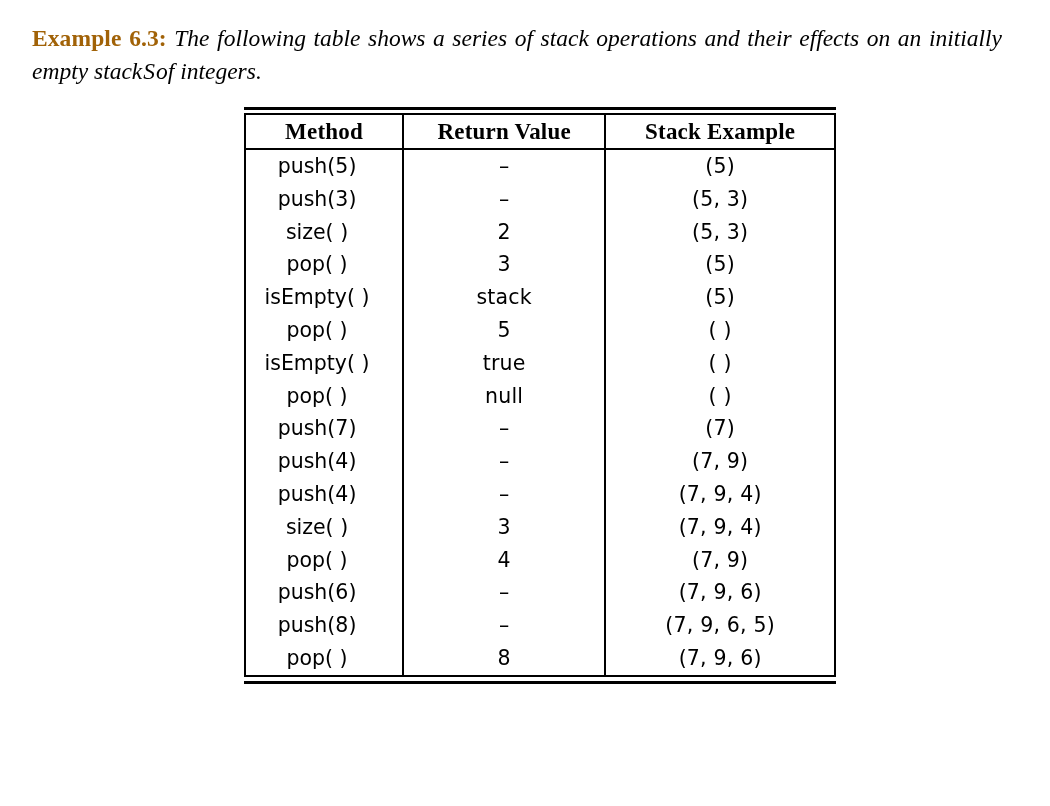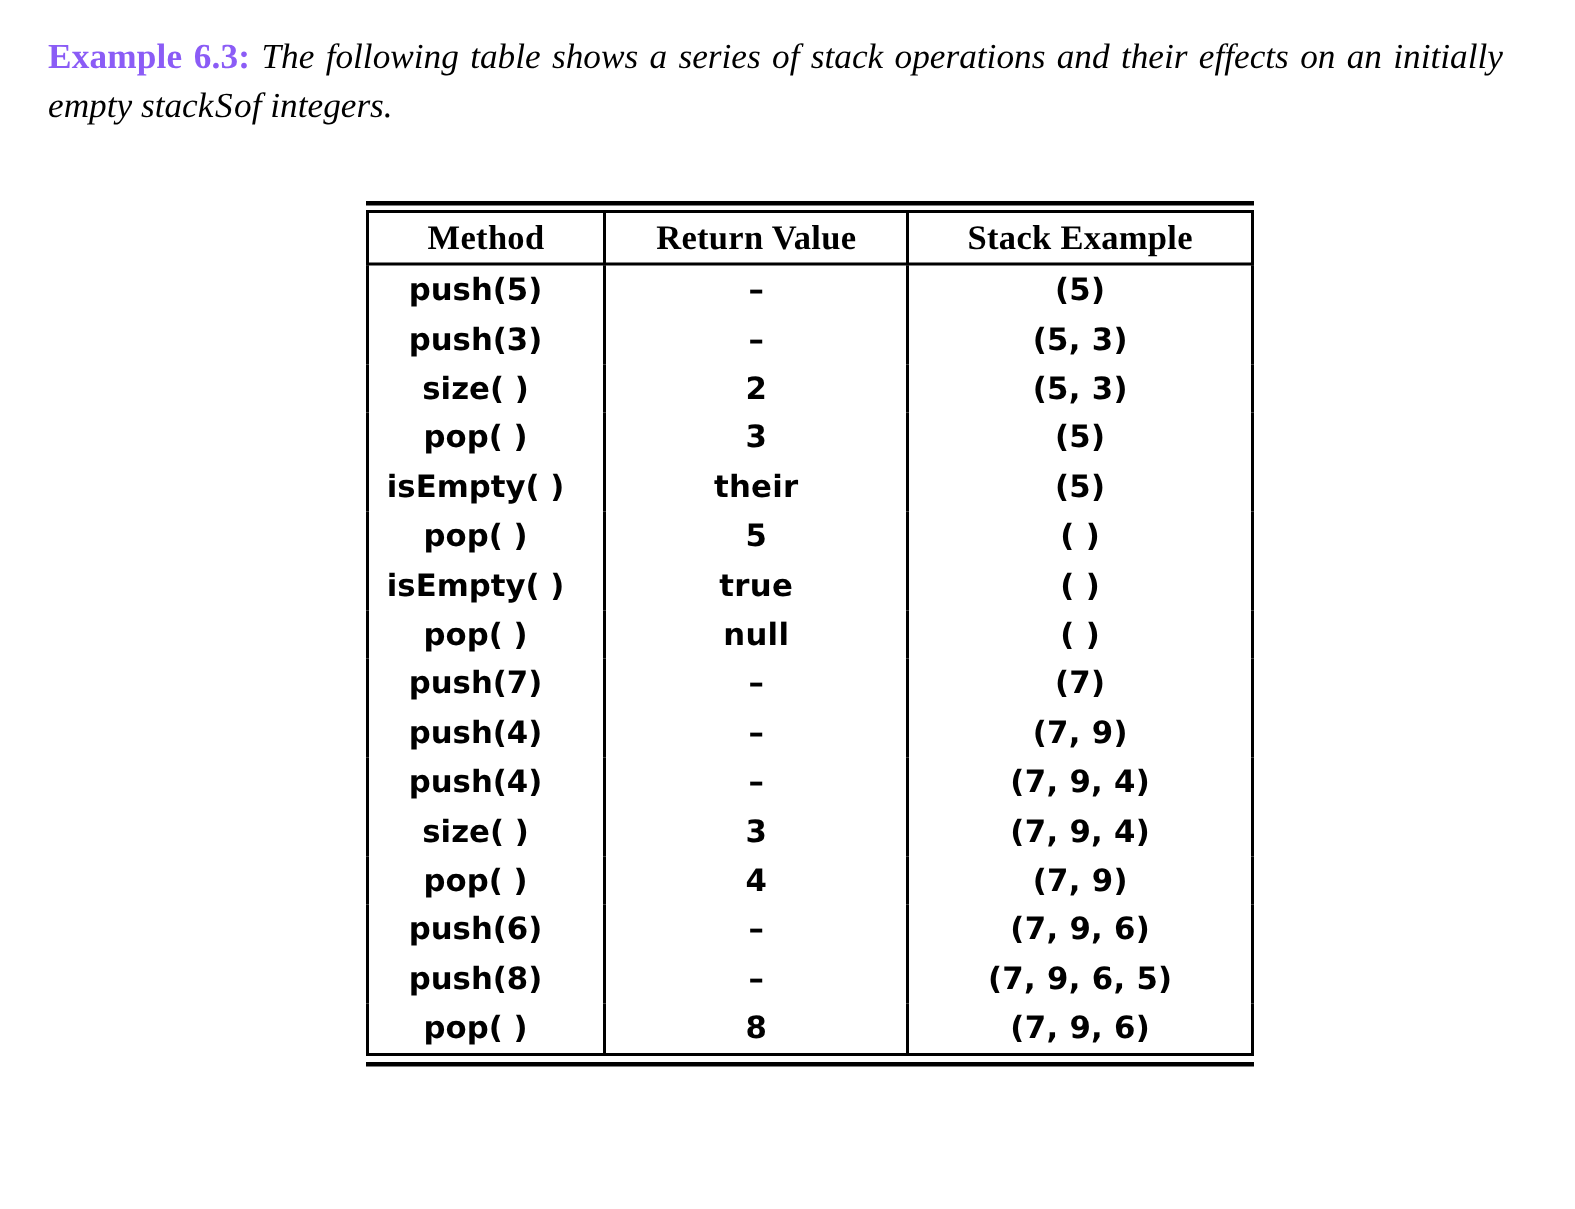--- a/index.html
+++ b/index.html
@@ -40,21 +40,21 @@
   #caption .mathvar {
     font-style: italic;
     font-family: "Liberation Serif", "DejaVu Serif", serif;
     padding: 0 1px;
   }
 
   
   #table-wrap {
     position: absolute;
     left: 244px;
-    top: 134px;
+    top: 107px;
     width: 592px;
   }
   
   .rule-thick {
     height: 3px;
     background: #000000;
     width: 100%;
   }
   .rule-gap {
     height: 3px;
@@ -86,21 +86,21 @@
     font-size: 23px;
     height: 33px;
     line-height: 33px;
     letter-spacing: 0.2px;
   }
   table.stack-table tbody td {
     font-family: "DejaVu Sans", "Liberation Sans", sans-serif;
     font-size: 20.5px;
     height: 32.8px;
     line-height: 32.8px;
-    font-weight: 700;
+    font-weight: 400;
   }
   table.stack-table tbody tr:last-child td {
     border-bottom: 2px solid #000;
   }
   table.stack-table tbody td.col-method {
     padding-right: 14px;
   }
   table.stack-table tbody td.col-return,
   table.stack-table tbody td.col-contents {
     letter-spacing: 0.2px;
@@ -108,21 +108,21 @@
 
   
   #bottom-rule {
     margin-top: 4px;
   }
 </style>
 </head>
 <body>
 
 <div id="caption">
-  <span class="lead" style="color: #8b5cf6; font-family: Liberation Serif, serif;">Example 6.3:</span>
+  <span class="lead" style="color: #a16207; font-family: Liberation Serif, serif;">Example 6.3:</span>
   <span class="body">The following table shows a series of stack operations and their effects on an initially empty stack</span><span class="mathvar">S</span><span class="body">of integers.</span>
 </div>
 
 <div id="table-wrap">
 
   <div class="rule-thick"></div>
   <div class="rule-gap"></div>
 
   <table class="stack-table">
     <colgroup>
@@ -153,21 +153,21 @@
           <td class="col-return">2</td>
           <td class="col-contents">(5, 3)</td>
         </tr>
         <tr>
           <td class="col-method">pop( )</td>
           <td class="col-return">3</td>
           <td class="col-contents">(5)</td>
         </tr>
         <tr>
           <td class="col-method">isEmpty( )</td>
-          <td class="col-return">their</td>
+          <td class="col-return">stack</td>
           <td class="col-contents">(5)</td>
         </tr>
         <tr>
           <td class="col-method">pop( )</td>
           <td class="col-return">5</td>
           <td class="col-contents">( )</td>
         </tr>
         <tr>
           <td class="col-method">isEmpty( )</td>
           <td class="col-return">true</td>

